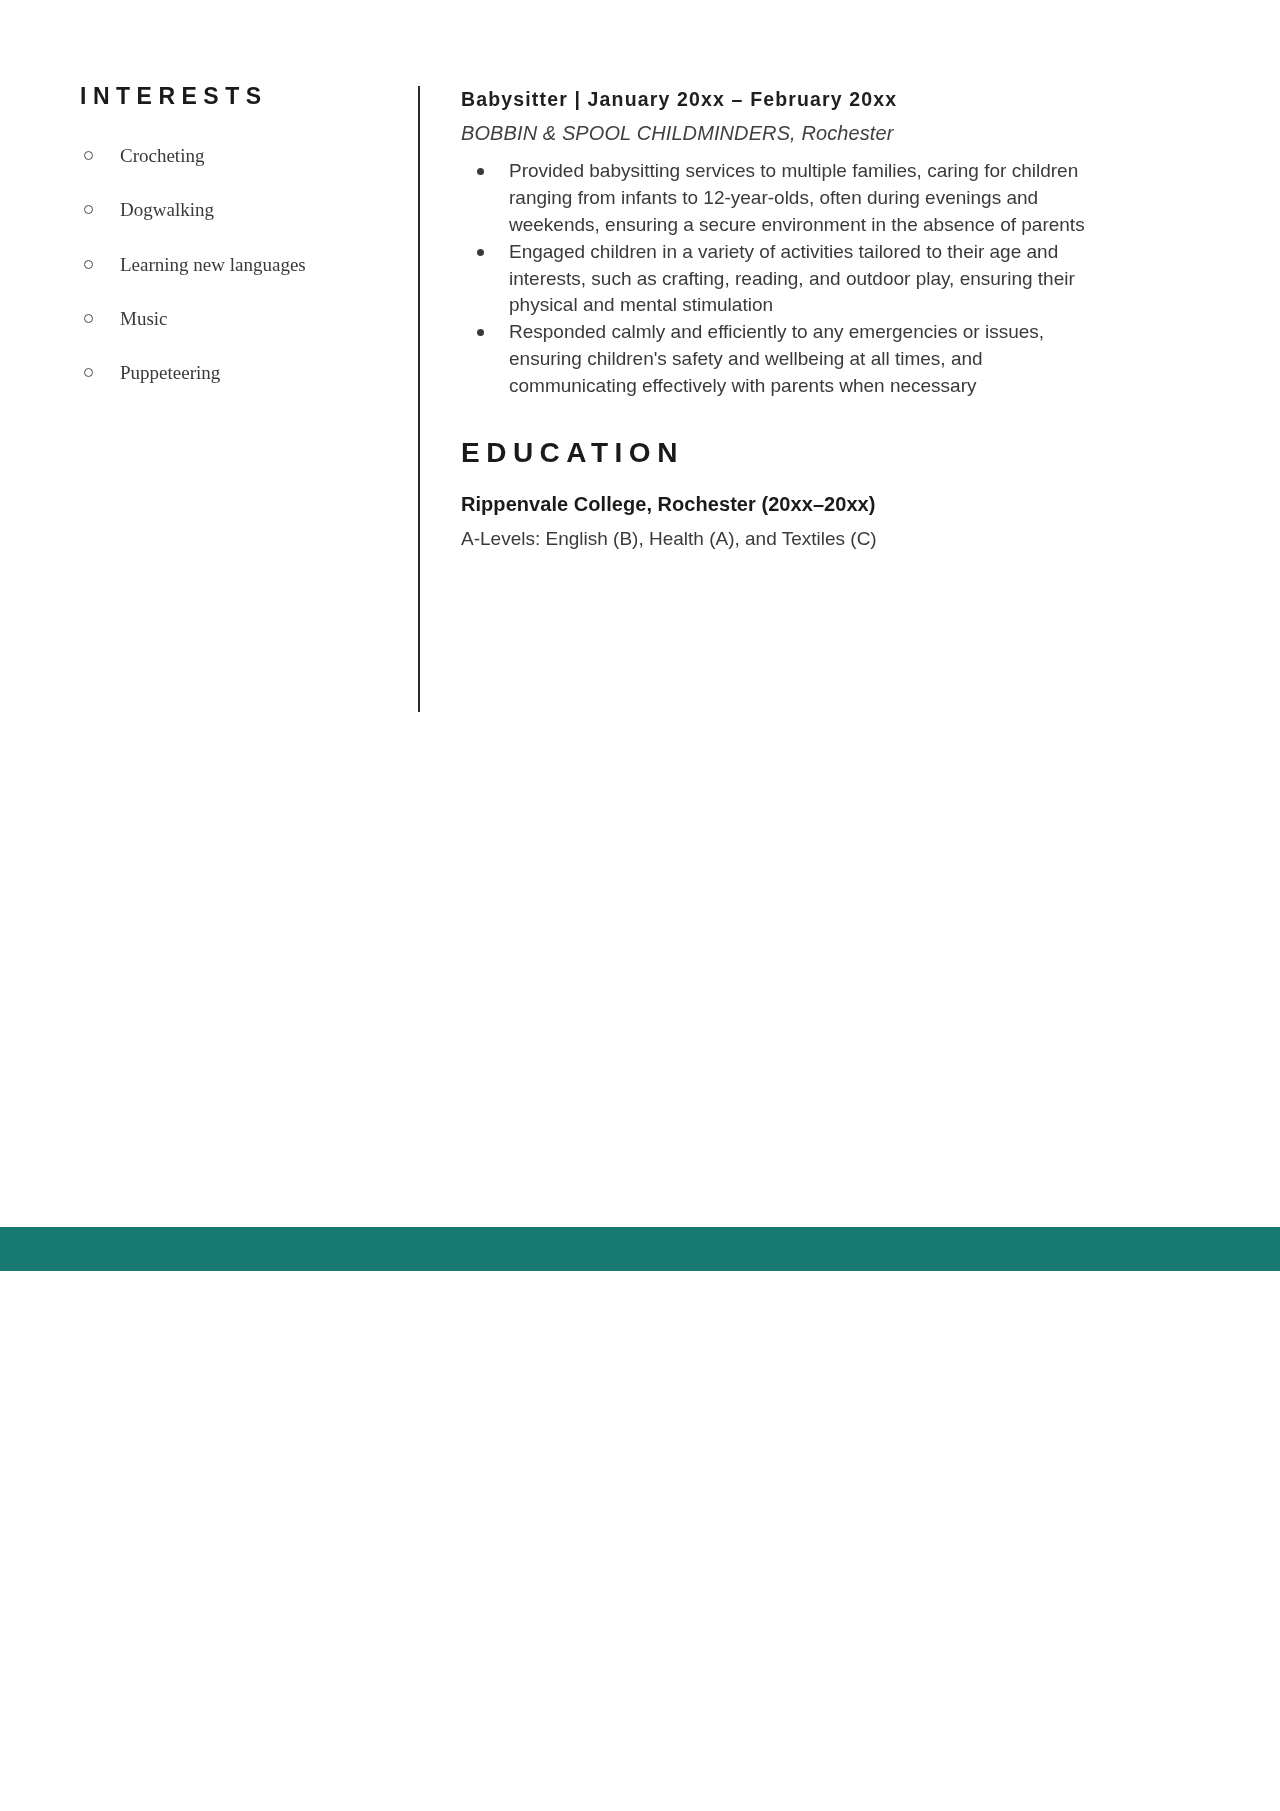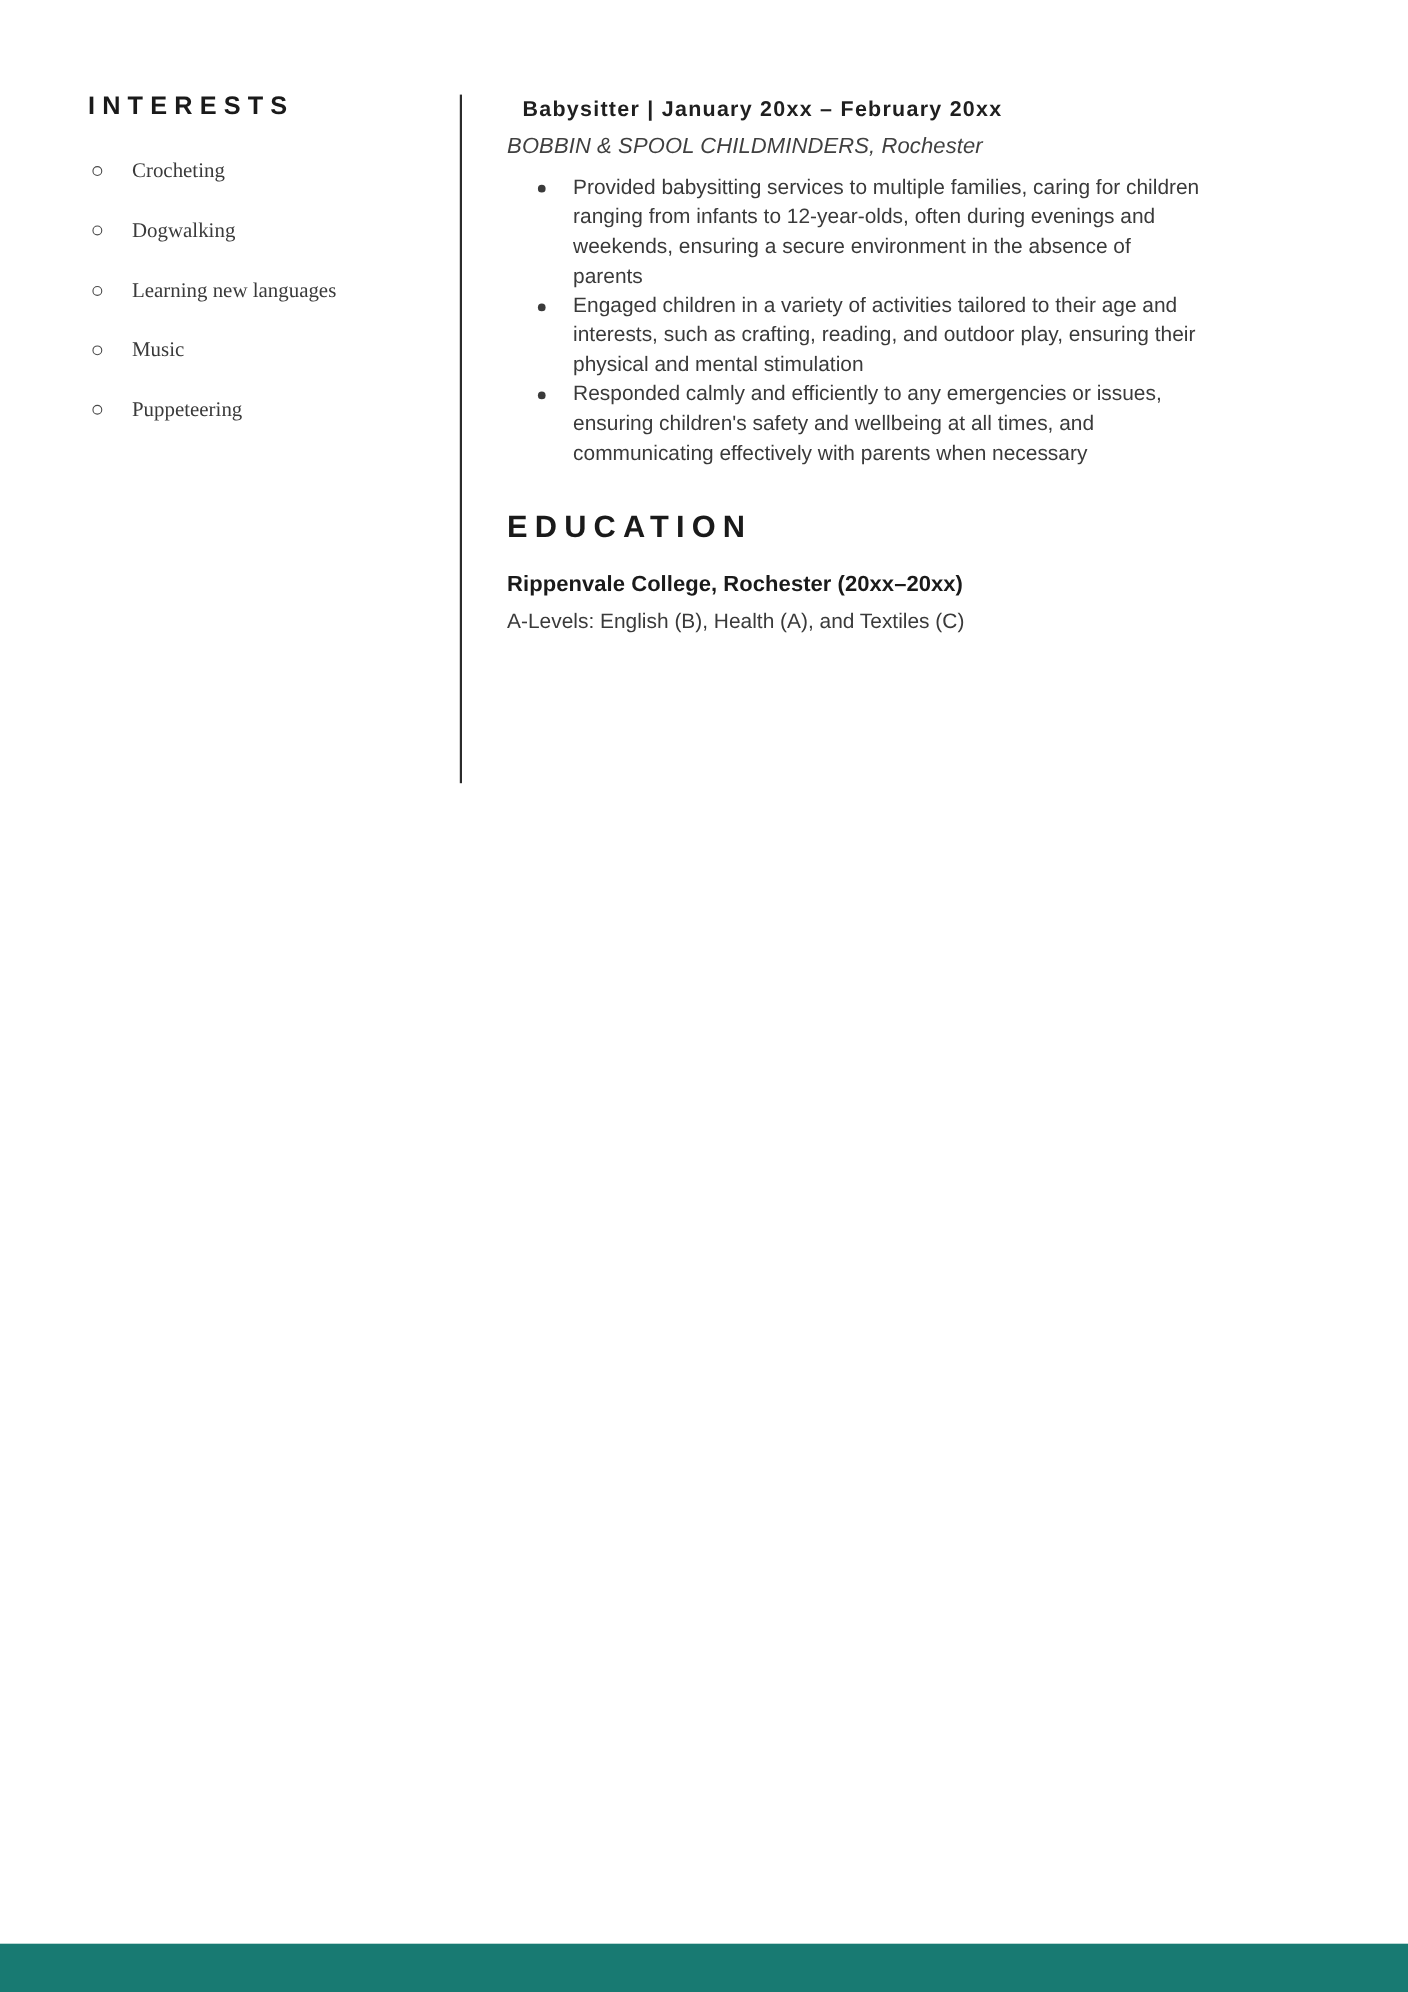--- a/index.html
+++ b/index.html
@@ -14,21 +14,21 @@
     font-family: "Liberation Sans", sans-serif;
     color: #231f20;
     overflow: hidden;
   }
 
   .page {
     position: absolute;
     left: 0;
     top: 0;
     width: 1280px;
-    height: 1811px;
+    height: 1271px;
     background: #ffffff;
   }
 
   
   .sidebar {
     position: absolute;
     left: 80px;
     top: 84px;
     width: 330px;
   }
@@ -84,37 +84,37 @@
     left: 461px;
     top: 88px;
     width: 646px;
   }
 
   .job-title {
     font-size: 19.5px;
     font-weight: 700;
     letter-spacing: 1.15px;
     color: #1f1f1f;
-    margin: 0 0 9px 14px;
+    margin: 0 0 9px 0;
     line-height: 1.2;
     white-space: nowrap;
   }
 
   .job-company {
     font-size: 20px;
     font-style: italic;
     color: #404040;
     margin: 0 0 12px 0;
     line-height: 1.3;
     letter-spacing: 0.1px;
   }
 
   .duty-list {
     list-style: none;
-    margin: 12px;
+    margin: 0;
     padding: 0;
   }
   .duty-item {
     position: relative;
     padding-left: 48px;
     font-size: 19px;
     line-height: 26.8px;
     color: #3a3a3a;
     margin: 0;
   }

